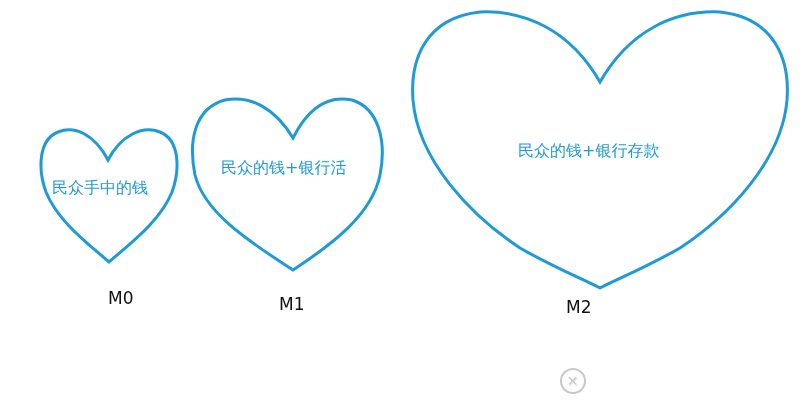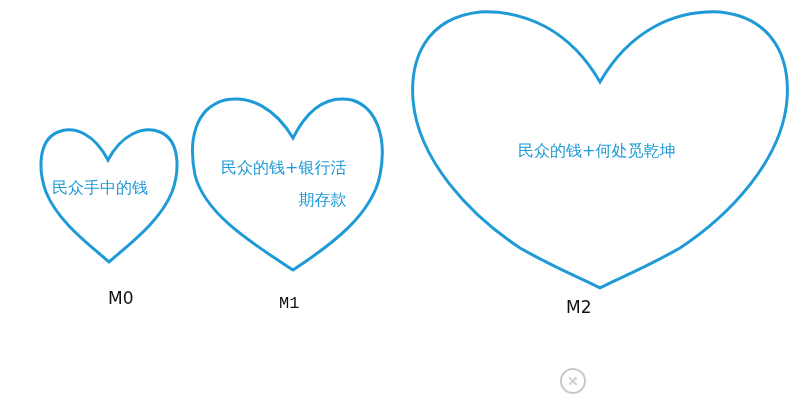--- a/index.html
+++ b/index.html
@@ -24,24 +24,23 @@
   <path d="M600,82 C570,30 525,10 480,12 C425,18 410,60 413,100 C418,160 470,215 520,248 C555,268 585,280 600,288 C615,280 645,268 680,248 C730,215 782,160 787,100 C790,60 775,18 720,12 C675,10 630,30 600,82 Z" fill="none" stroke="#1e9ad6" stroke-width="3" stroke-linejoin="miter"></path>
 </svg>
 
 <div class="label" style="left:52px; top:175px;font-family:Liberation Serif, serif;">
   <div>民众手中的钱</div>
 </div>
 <div class="mlabel" style="left:108px; top:288px;">M0</div>
 
 <div class="label" style="left:221px; top:152px; line-height:32px;text-align:right;">
   <div>民众的钱+银行活</div>
-  <div>期存款</div>
 </div>
-<div class="mlabel" style="left:279px; top:294px;font-family:Liberation Mono, monospace;">M1</div>
+<div class="mlabel" style="left:279px; top:294px;">M1</div>
 
 <div class="label" style="left:518px; top:138px;">
-  <div>民众的钱+何处觅乾坤</div>
+  <div>民众的钱+银行存款</div>
 </div>
 <div class="mlabel" style="left:566px; top:297px;">M2</div>
 
 <div class="watermark">
   <span class="wm-icon">✕</span>
 </div>
 
 </body></html>

